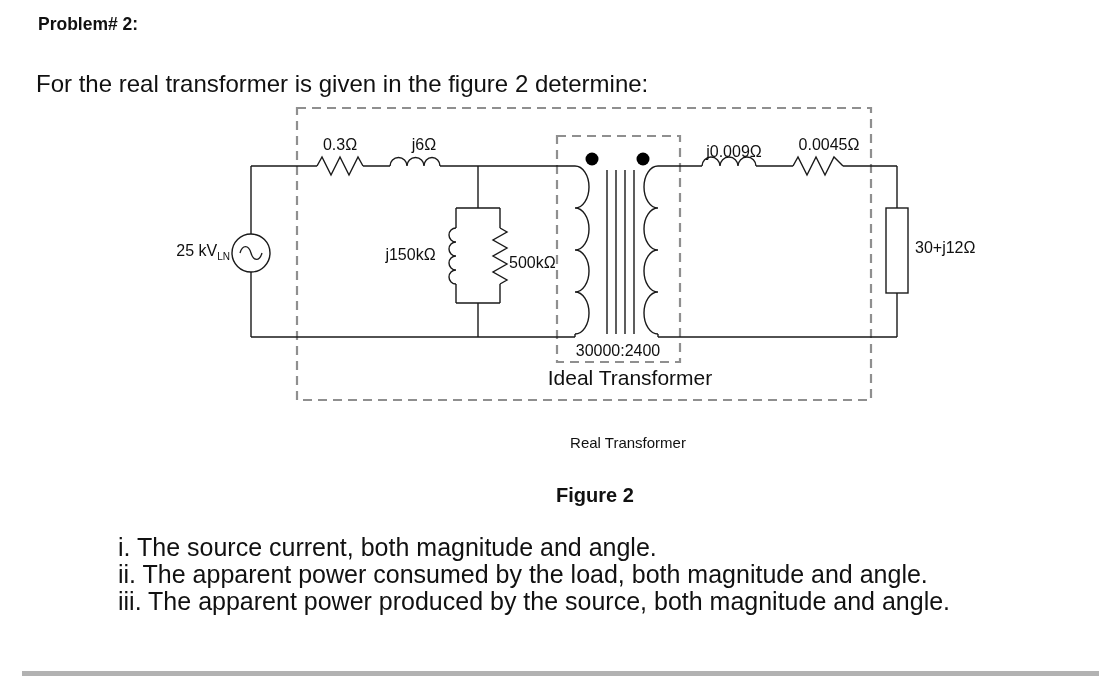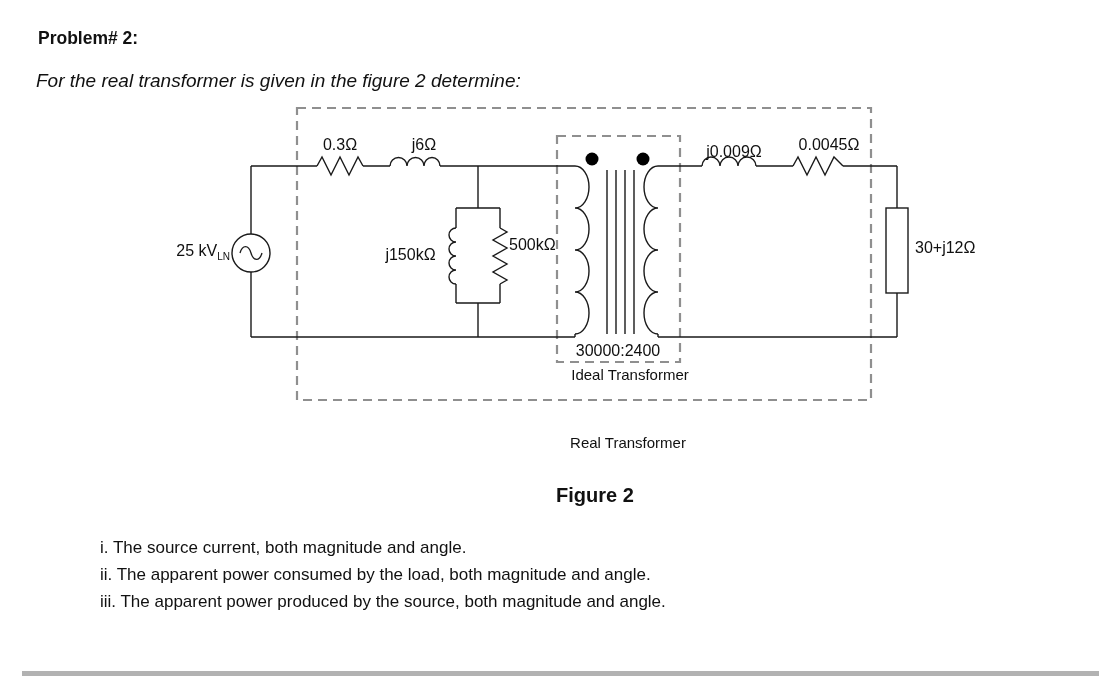--- a/index.html
+++ b/index.html
@@ -1,40 +1,40 @@
 <!DOCTYPE html>
 <html><head>
 <meta charset="utf-8">
 <style>
   html,body{margin:0;padding:0;}
   body{
     width:1099px;height:676px;position:relative;background:#ffffff;
     font-family:"Liberation Sans",sans-serif;color:#111;overflow:hidden;
   }
   .abs{position:absolute;white-space:nowrap;}
-  .title{left:38px;top:14px;font-size:17.5px;font-weight:bold;margin-top:14px;}
-  .intro{left:36px;top:70px;font-size:19px;font-style:italic;}
+  .title{left:38px;top:14px;font-size:17.5px;font-weight:bold;}
+  .intro{left:36px;top:70px;font-size:24px;}
   .circuit{position:absolute;left:0;top:100px;width:1099px;height:340px;}
   .circuit svg{position:absolute;left:0;top:0;}
   .lbl{position:absolute;font-size:16px;color:#101010;white-space:nowrap;}
   .ctr{transform:translateX(-50%);}
   .lbl-r1{left:340px;top:36px;}
   .lbl-l1{left:424px;top:36px;}
   .lbl-l2{left:734px;top:43px;}
   .lbl-r2{left:829px;top:36px;}
   .lbl-src{left:150px;top:142px;width:80px;text-align:right;}
   .lbl-src sub{font-size:10px;}
   .lbl-xm{left:368px;top:146px;width:85px;text-align:center;}
-  .lbl-rc{left:509px;top:136px;}
+  .lbl-rc{left:509px;top:154px;}
   .lbl-load{left:915px;top:139px;}
   .lbl-ratio{left:618px;top:242px;}
-  .lbl-ideal{left:630px;top:266px;font-size:15px;}
+  .lbl-ideal{left:630px;top:266px;font-size:21px;}
   .lbl-real{left:628px;top:310px;font-size:15px;margin-top:24px;}
   .figcap{left:480px;top:484px;width:230px;text-align:center;font-size:20px;font-weight:bold;}
-  .questions{left:100px;top:534px;font-size:17px;line-height:27px;}
+  .questions{left:118px;top:534px;font-size:25px;line-height:27px;}
   .bottombar{left:22px;top:671px;width:1077px;height:5px;background:#b2b2b2;}
 </style>
 </head>
 <body>
 
 <div class="abs title">Problem# 2:</div>
 <div class="abs intro">For the real transformer is given in the figure 2 determine:</div>
 
 <div class="circuit">
   <svg width="1099" height="340" viewBox="0 0 1099 340" aria-hidden="true">

